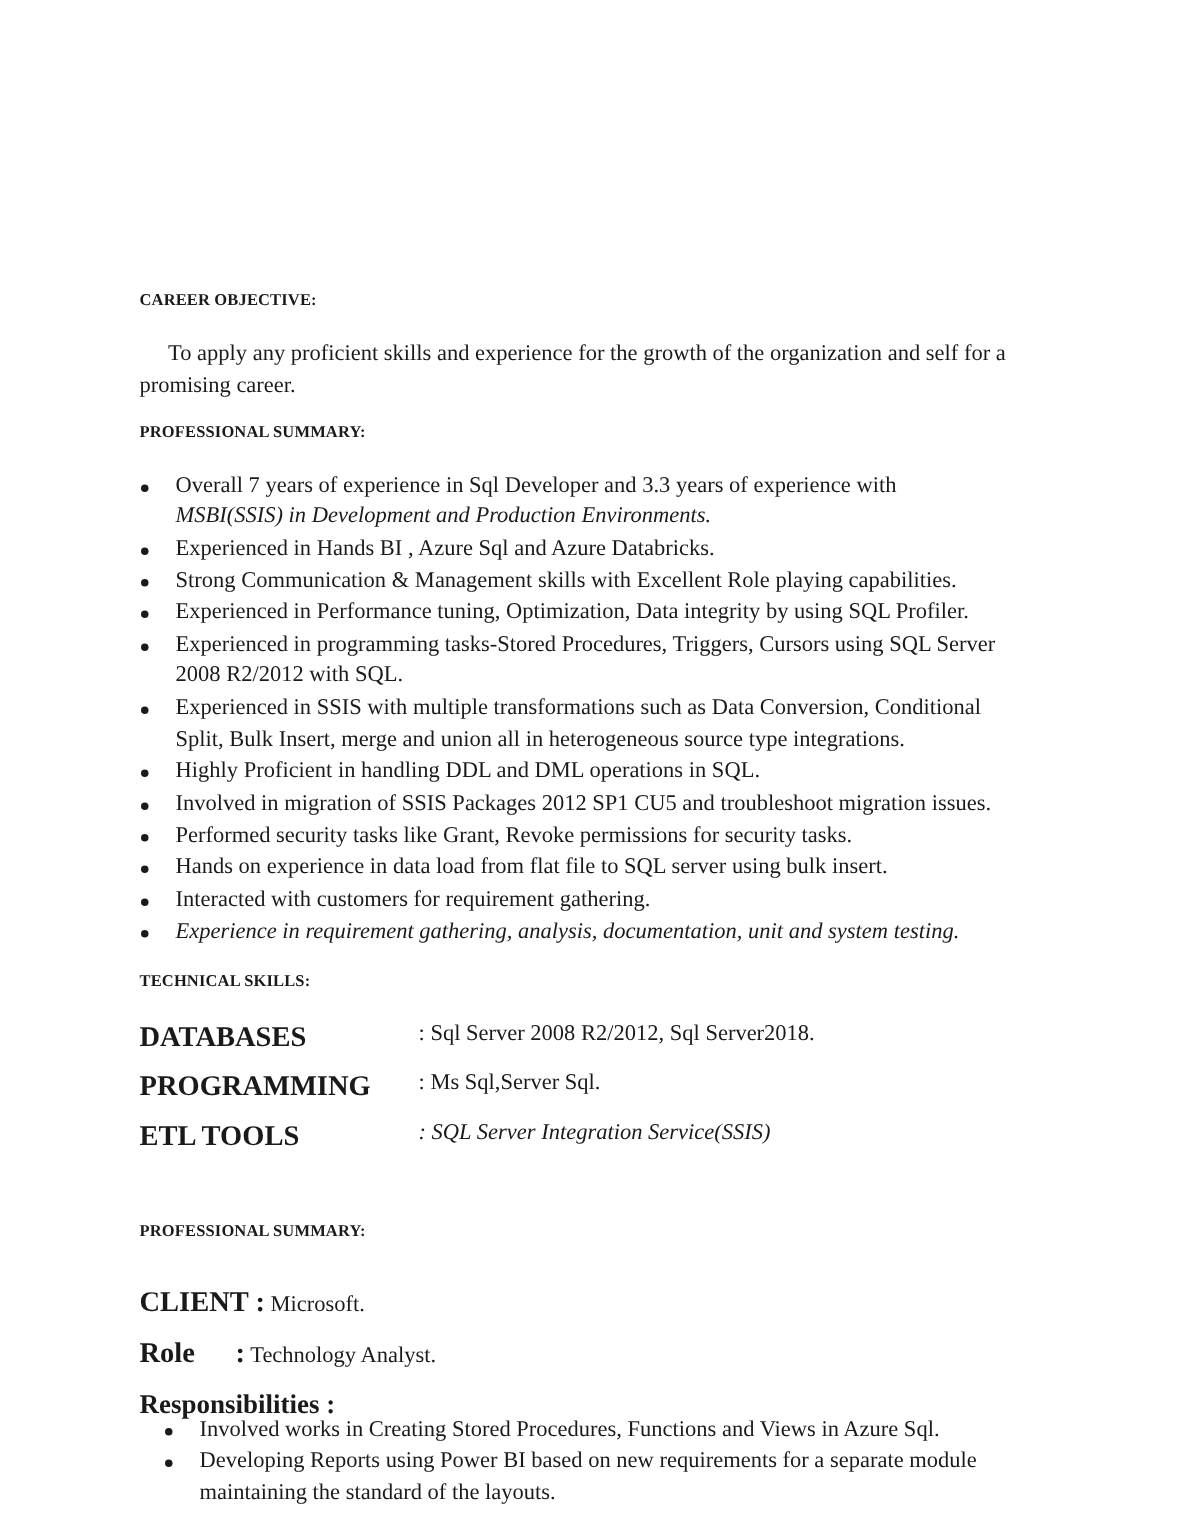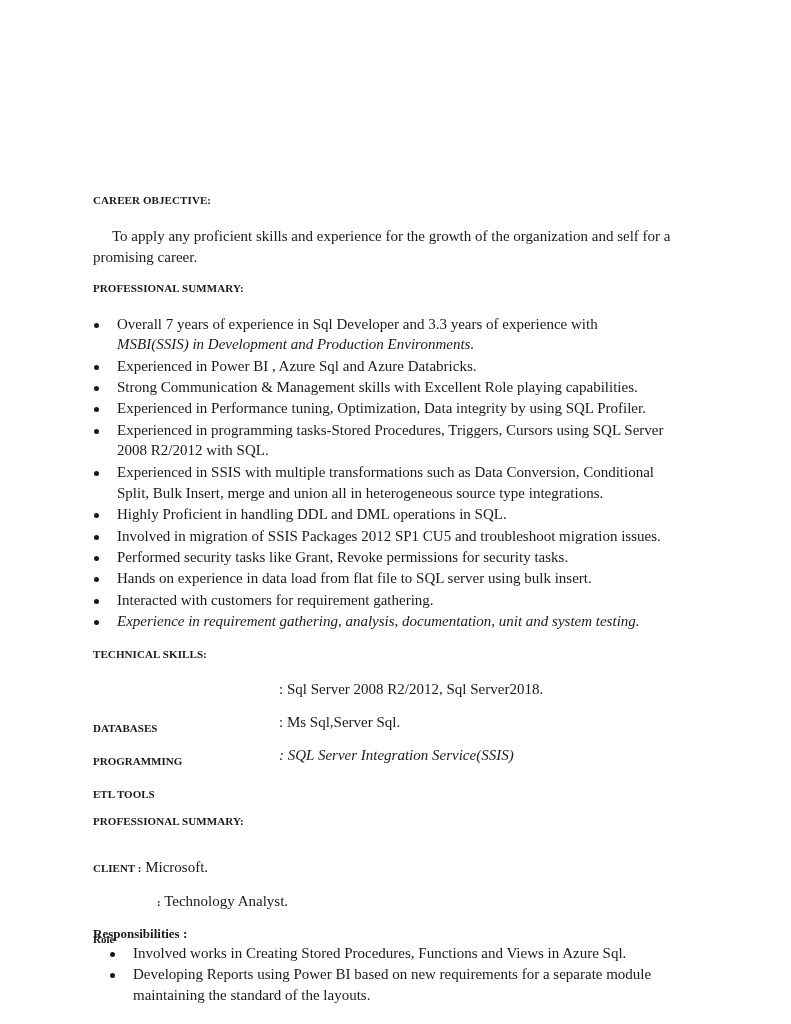--- a/index.html
+++ b/index.html
@@ -2,40 +2,40 @@
 <html><head>
 <meta charset="utf-8">
 <style>
   html, body { margin: 0; padding: 0; background: #ffffff; }
   body { width: 791px; height: 1024px; position: relative; overflow: hidden;
          font-family: "Liberation Serif", "DejaVu Serif", serif; color: #1a1a1a; }
   .abs { position: absolute; white-space: nowrap; }
   .h { font-weight: bold; font-size: 11px; letter-spacing: 0.1px; }
   .t { font-size: 15px; }
   .bullet { position: absolute; width: 5px; height: 5px; border-radius: 50%; background: #1a1a1a; }
-  .lbl { font-weight: bold; font-size: 11px; margin-top: 41px; }
-  .small-b { font-weight: bold; font-size: 13px; }
+  .lbl { font-weight: bold; font-size: 19px; }
+  .small-b { font-weight: bold; font-size: 18px; }
 </style>
 </head>
 <body>
 
 <div class="abs h" style="left:93px; top:194px;">CAREER OBJECTIVE:</div>
 <div class="abs t" style="left:112px; top:228px;">To apply any proficient skills and experience for the growth of the organization and self for a</div>
 <div class="abs t" style="left:93px; top:249px;">promising career.</div>
 
 <div class="abs h" style="left:93px; top:282px;">PROFESSIONAL SUMMARY:</div>
 
 <div>
 
   <span class="bullet" style="left:94px; top:323px;"></span>
   <div class="abs t" style="left:117px; top:316px;">Overall 7 years of experience in Sql Developer and 3.3 years of experience with</div>
   <div class="abs t" style="left:117px; top:336px;font-style:italic;">MSBI(SSIS) in Development and Production Environments.</div>
 
   <span class="bullet" style="left:94px; top:365px;"></span>
-  <div class="abs t" style="left:117px; top:358px;">Experienced in Power BI , Azure Sql and Azure Databricks.</div>
+  <div class="abs t" style="left:117px; top:358px;">Experienced in Hands BI , Azure Sql and Azure Databricks.</div>
 
   <span class="bullet" style="left:94px; top:386px;"></span>
   <div class="abs t" style="left:117px; top:379px;">Strong Communication &amp; Management skills with Excellent Role playing capabilities.</div>
 
   <span class="bullet" style="left:94px; top:407px;"></span>
   <div class="abs t" style="left:117px; top:400px;">Experienced in Performance tuning, Optimization, Data integrity by using SQL Profiler.</div>
 
   <span class="bullet" style="left:94px; top:429px;"></span>
   <div class="abs t" style="left:117px; top:422px;">Experienced in programming tasks-Stored Procedures, Triggers, Cursors using SQL Server</div>
   <div class="abs t" style="left:117px; top:442px;">2008 R2/2012 with SQL.</div>

